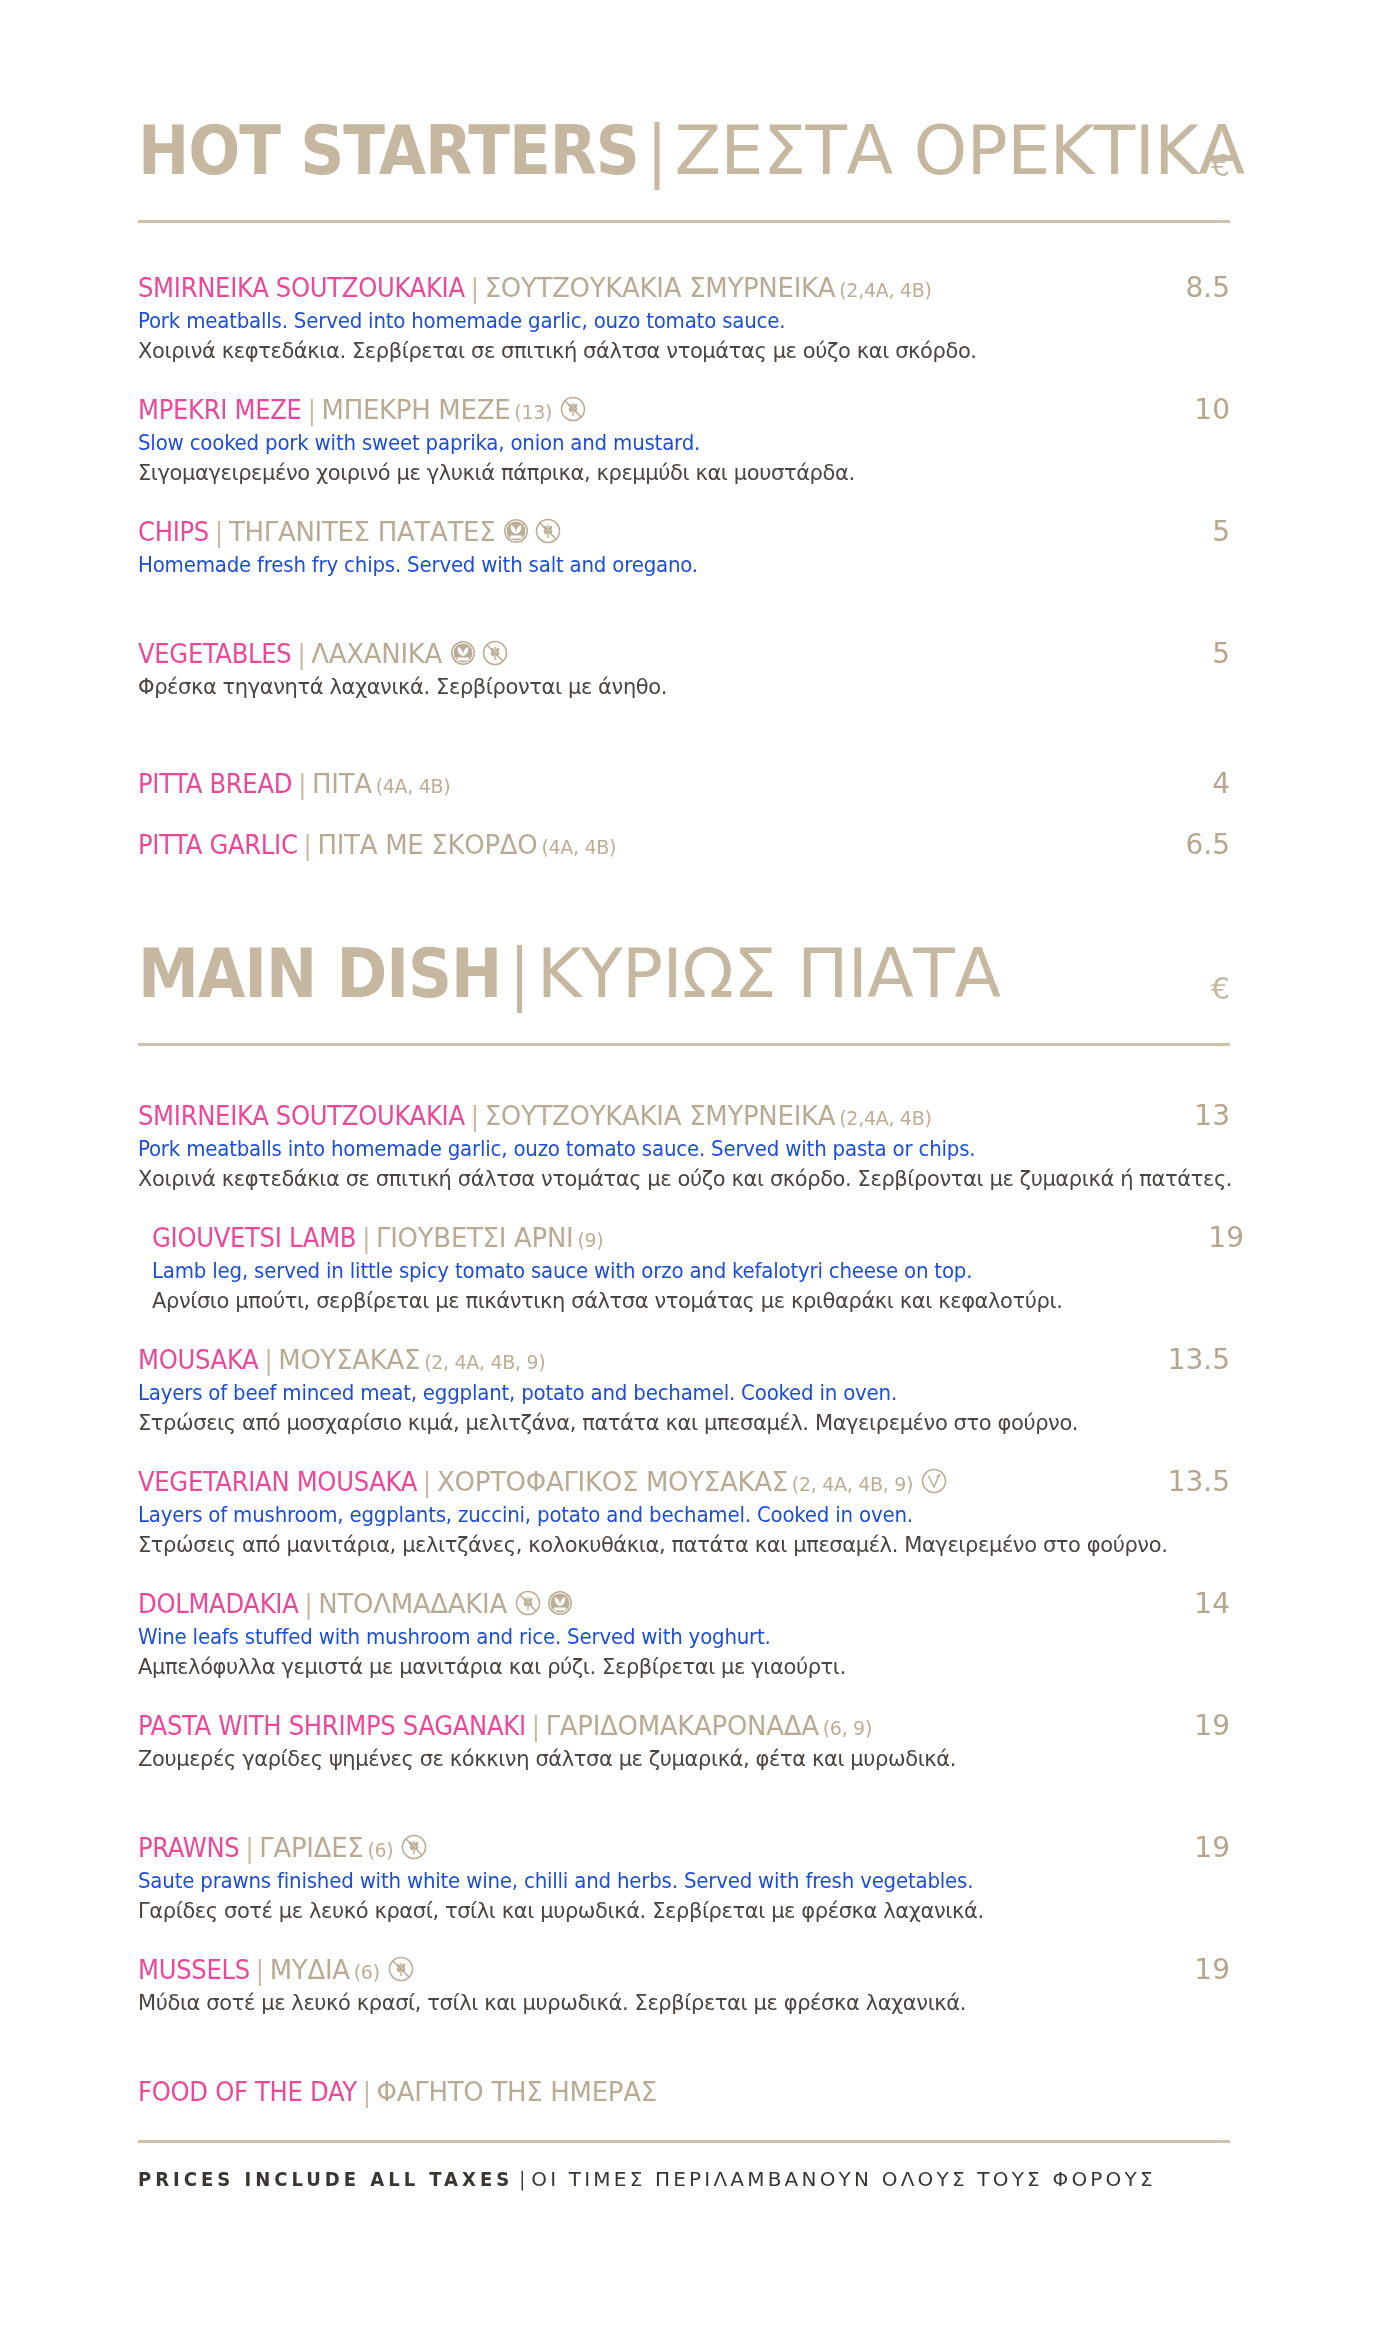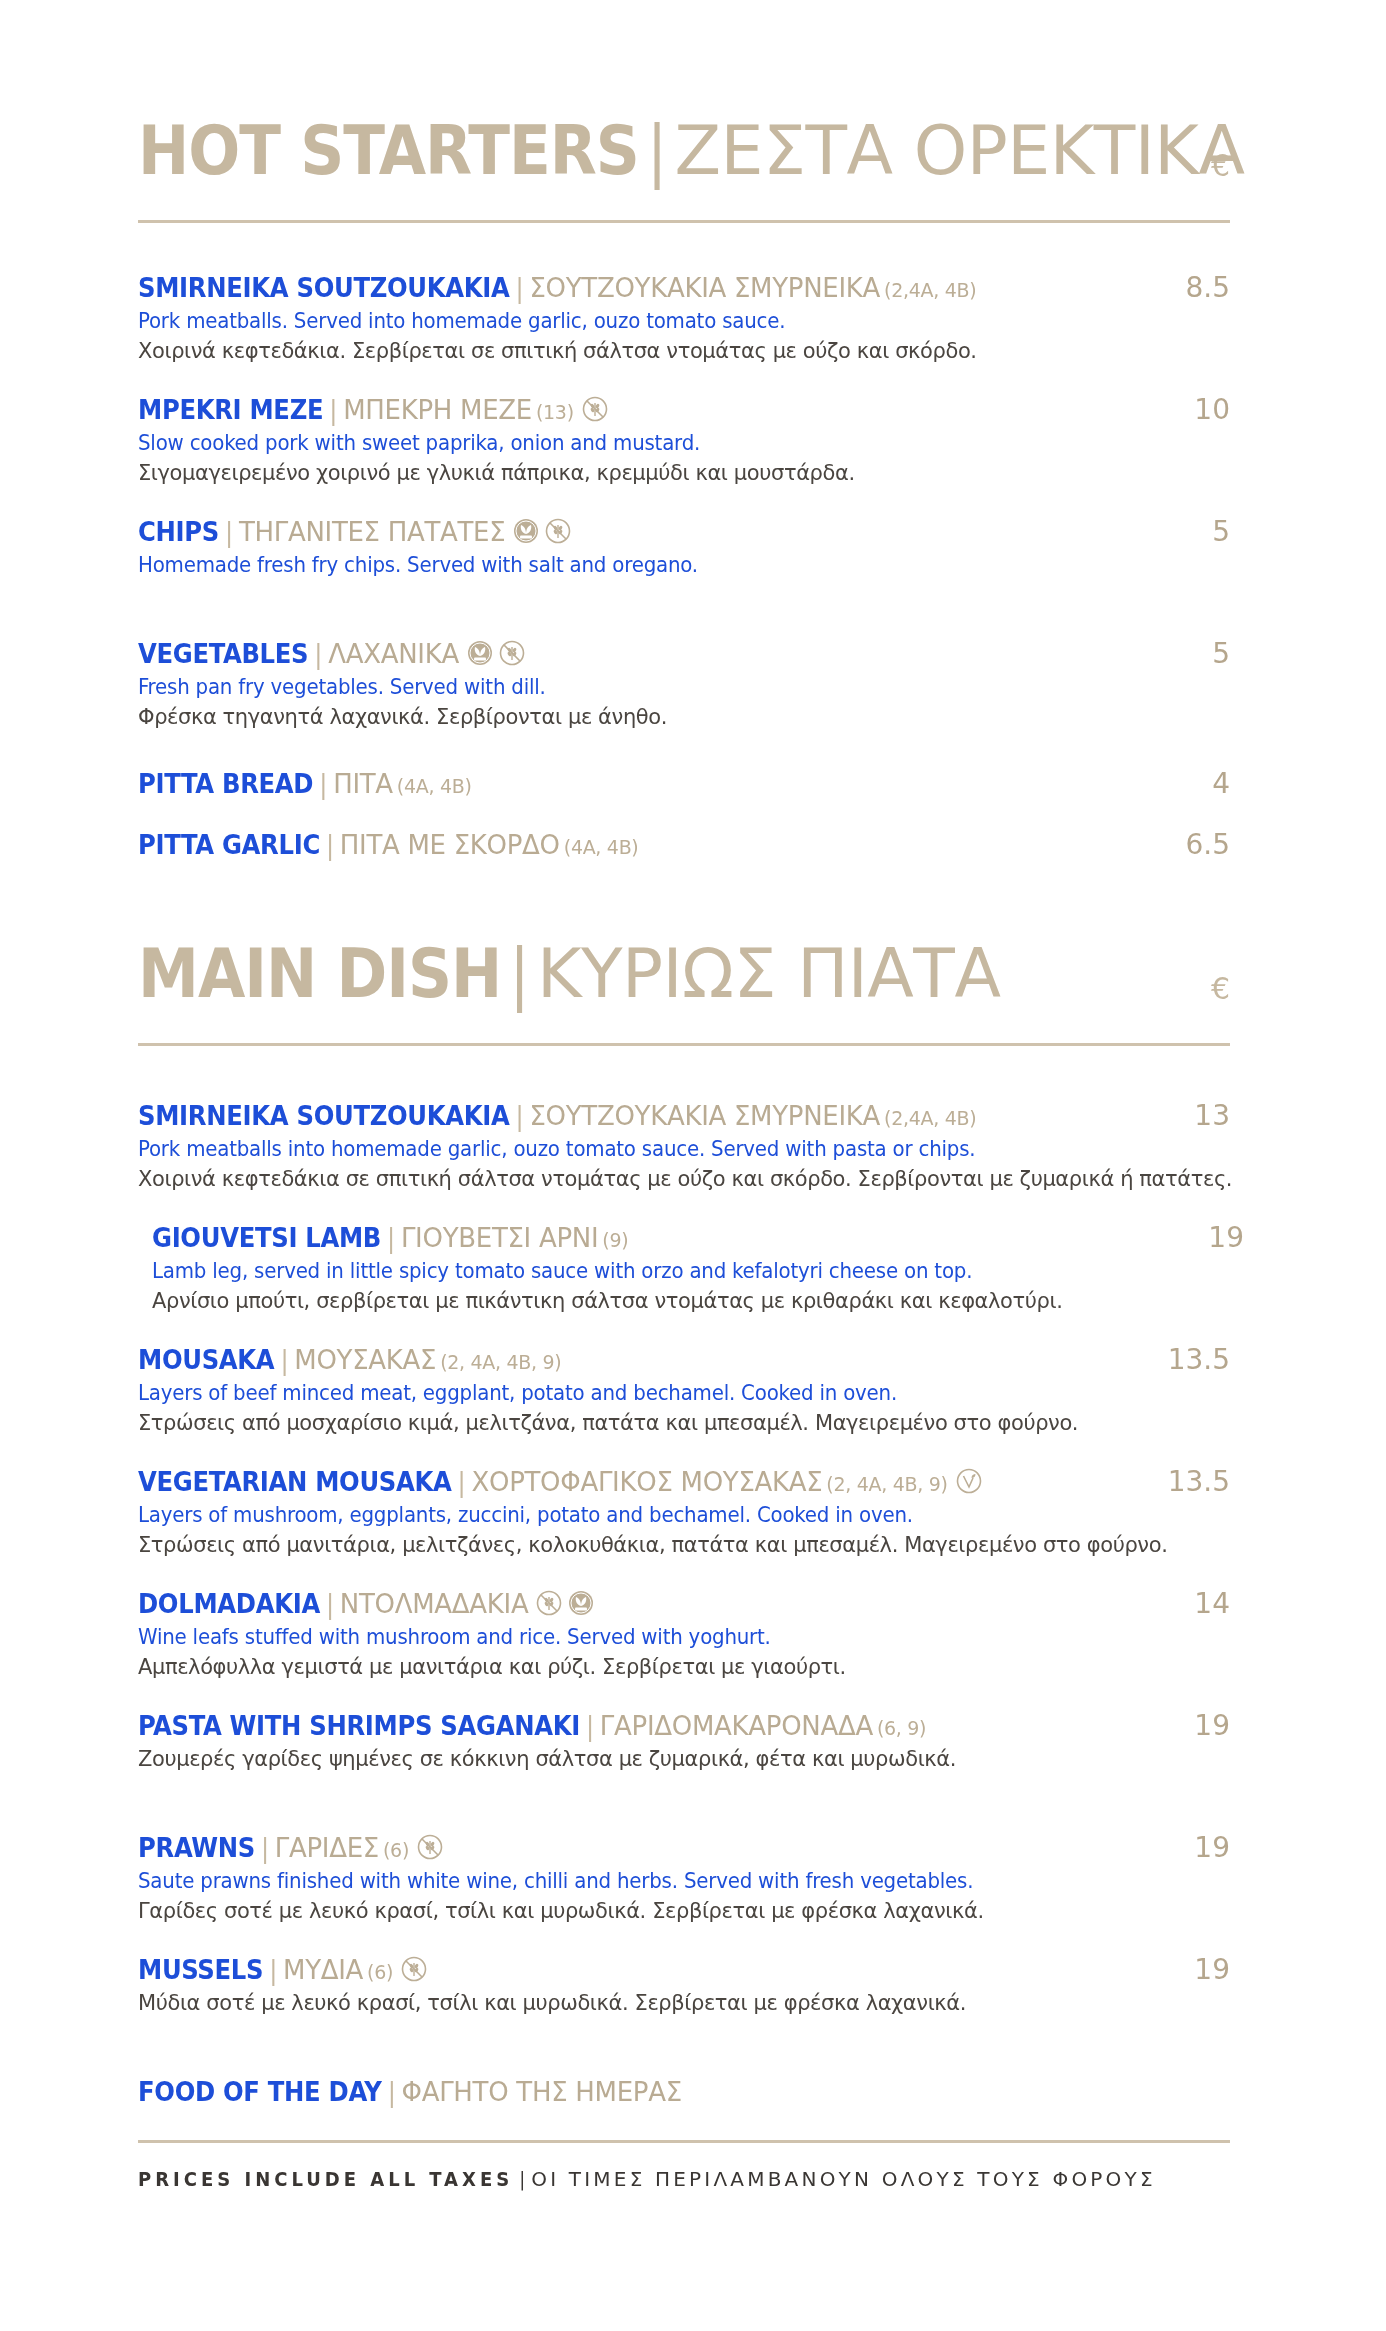--- a/index.html
+++ b/index.html
@@ -11,21 +11,21 @@
                    color: #c6b8a0; white-space: nowrap; letter-spacing: -1px; }
   .section-title .en { font-weight: bold; }
   .section-title .sep { font-weight: normal; margin: 0 8px; color: #c6b8a0; }
   .section-title .gr { font-weight: normal; font-family: "DejaVu Sans", sans-serif; letter-spacing: -0.5px; }
   .currency { position: absolute; right: 0; bottom: 2px; font-size: 30px; color: #c6b8a0;
               font-family: "DejaVu Sans", sans-serif; }
   .divider { position: absolute; left: 0; width: 1092px; height: 3px; background: #cfc2ad; }
   .item { position: absolute; left: 0; width: 1092px; }
   .item-head { position: relative; height: 36px; white-space: nowrap; }
   .item-title { font-size: 27px; color: #b5a68d; line-height: 36px; letter-spacing: -0.3px; }
-  .item-title .en { font-weight: bold; color: #1d4ed8; }
+  .item-title .en { font-weight: normal; color: #ec4899; }
   .item-title .sep { font-weight: normal; color: #c6b8a0; margin: 0 6px; }
   .item-title .gr { font-weight: normal; color: #b9ab93; font-family: "DejaVu Sans", sans-serif; font-size: 26px; }
   .item-title .allergens { font-size: 19px; color: #bcae96; margin-left: 4px; font-family: "DejaVu Sans", sans-serif; }
   .icons { display: inline-flex; gap: 6px; margin-left: 8px; vertical-align: -3px; }
   .icon { width: 26px; height: 26px; display: inline-block; }
   .price { position: absolute; right: 0; top: 0; font-size: 28px; color: #b5a68d; line-height: 36px;
            font-family: "DejaVu Sans", sans-serif; }
   .desc-en { font-size: 22px; color: #1d4ed8; line-height: 30px; margin-top: 0px; white-space: nowrap; letter-spacing: -0.2px; }
   .desc-gr { font-size: 21px; color: #4a4540; line-height: 30px; white-space: nowrap; font-family: "DejaVu Sans", sans-serif; letter-spacing: -0.4px; }
   .footer { position: absolute; left: 0; width: 1092px; font-size: 20px; white-space: nowrap; color: #3a3633; }
@@ -102,21 +102,20 @@
   <svg class="icon" viewBox="0 0 26 26">
     <circle cx="13" cy="13" r="11.5" fill="none" stroke="#bcae96" stroke-width="1.6"></circle>
     <line x1="13" y1="7" x2="13" y2="20" stroke="#bcae96" stroke-width="1.4"></line>
     <ellipse cx="10.5" cy="10" rx="1.6" ry="2.4" fill="#bcae96" transform="rotate(-30 10.5 10)"></ellipse>
     <ellipse cx="15.5" cy="10" rx="1.6" ry="2.4" fill="#bcae96" transform="rotate(30 15.5 10)"></ellipse>
     <ellipse cx="10.5" cy="14" rx="1.6" ry="2.4" fill="#bcae96" transform="rotate(-30 10.5 14)"></ellipse>
     <ellipse cx="15.5" cy="14" rx="1.6" ry="2.4" fill="#bcae96" transform="rotate(30 15.5 14)"></ellipse>
     <line x1="5" y1="5" x2="21" y2="21" stroke="#bcae96" stroke-width="1.6"></line>
   </svg>
 </span></span><span class="price">5</span></div>
-        <div class="desc-en">Fresh pan fry vegetables. Served with dill.</div>
         <div class="desc-gr">Φρέσκα τηγανητά λαχανικά. Σερβίρονται με άνηθο.</div>
       </div>
       <div class="item" style="top: 766px;">
         <div class="item-head"><span class="item-title"><span class="en">PITTA BREAD</span><span class="sep">|</span><span class="gr">ΠΙΤΑ</span><span class="allergens">(4A, 4B)</span></span><span class="price">4</span></div>
       </div>
       <div class="item" style="top: 827px;">
         <div class="item-head"><span class="item-title"><span class="en">PITTA GARLIC</span><span class="sep">|</span><span class="gr">ΠΙΤΑ ΜΕ ΣΚΟΡΔΟ</span><span class="allergens">(4A, 4B)</span></span><span class="price">6.5</span></div>
       </div>
     </div>
 

